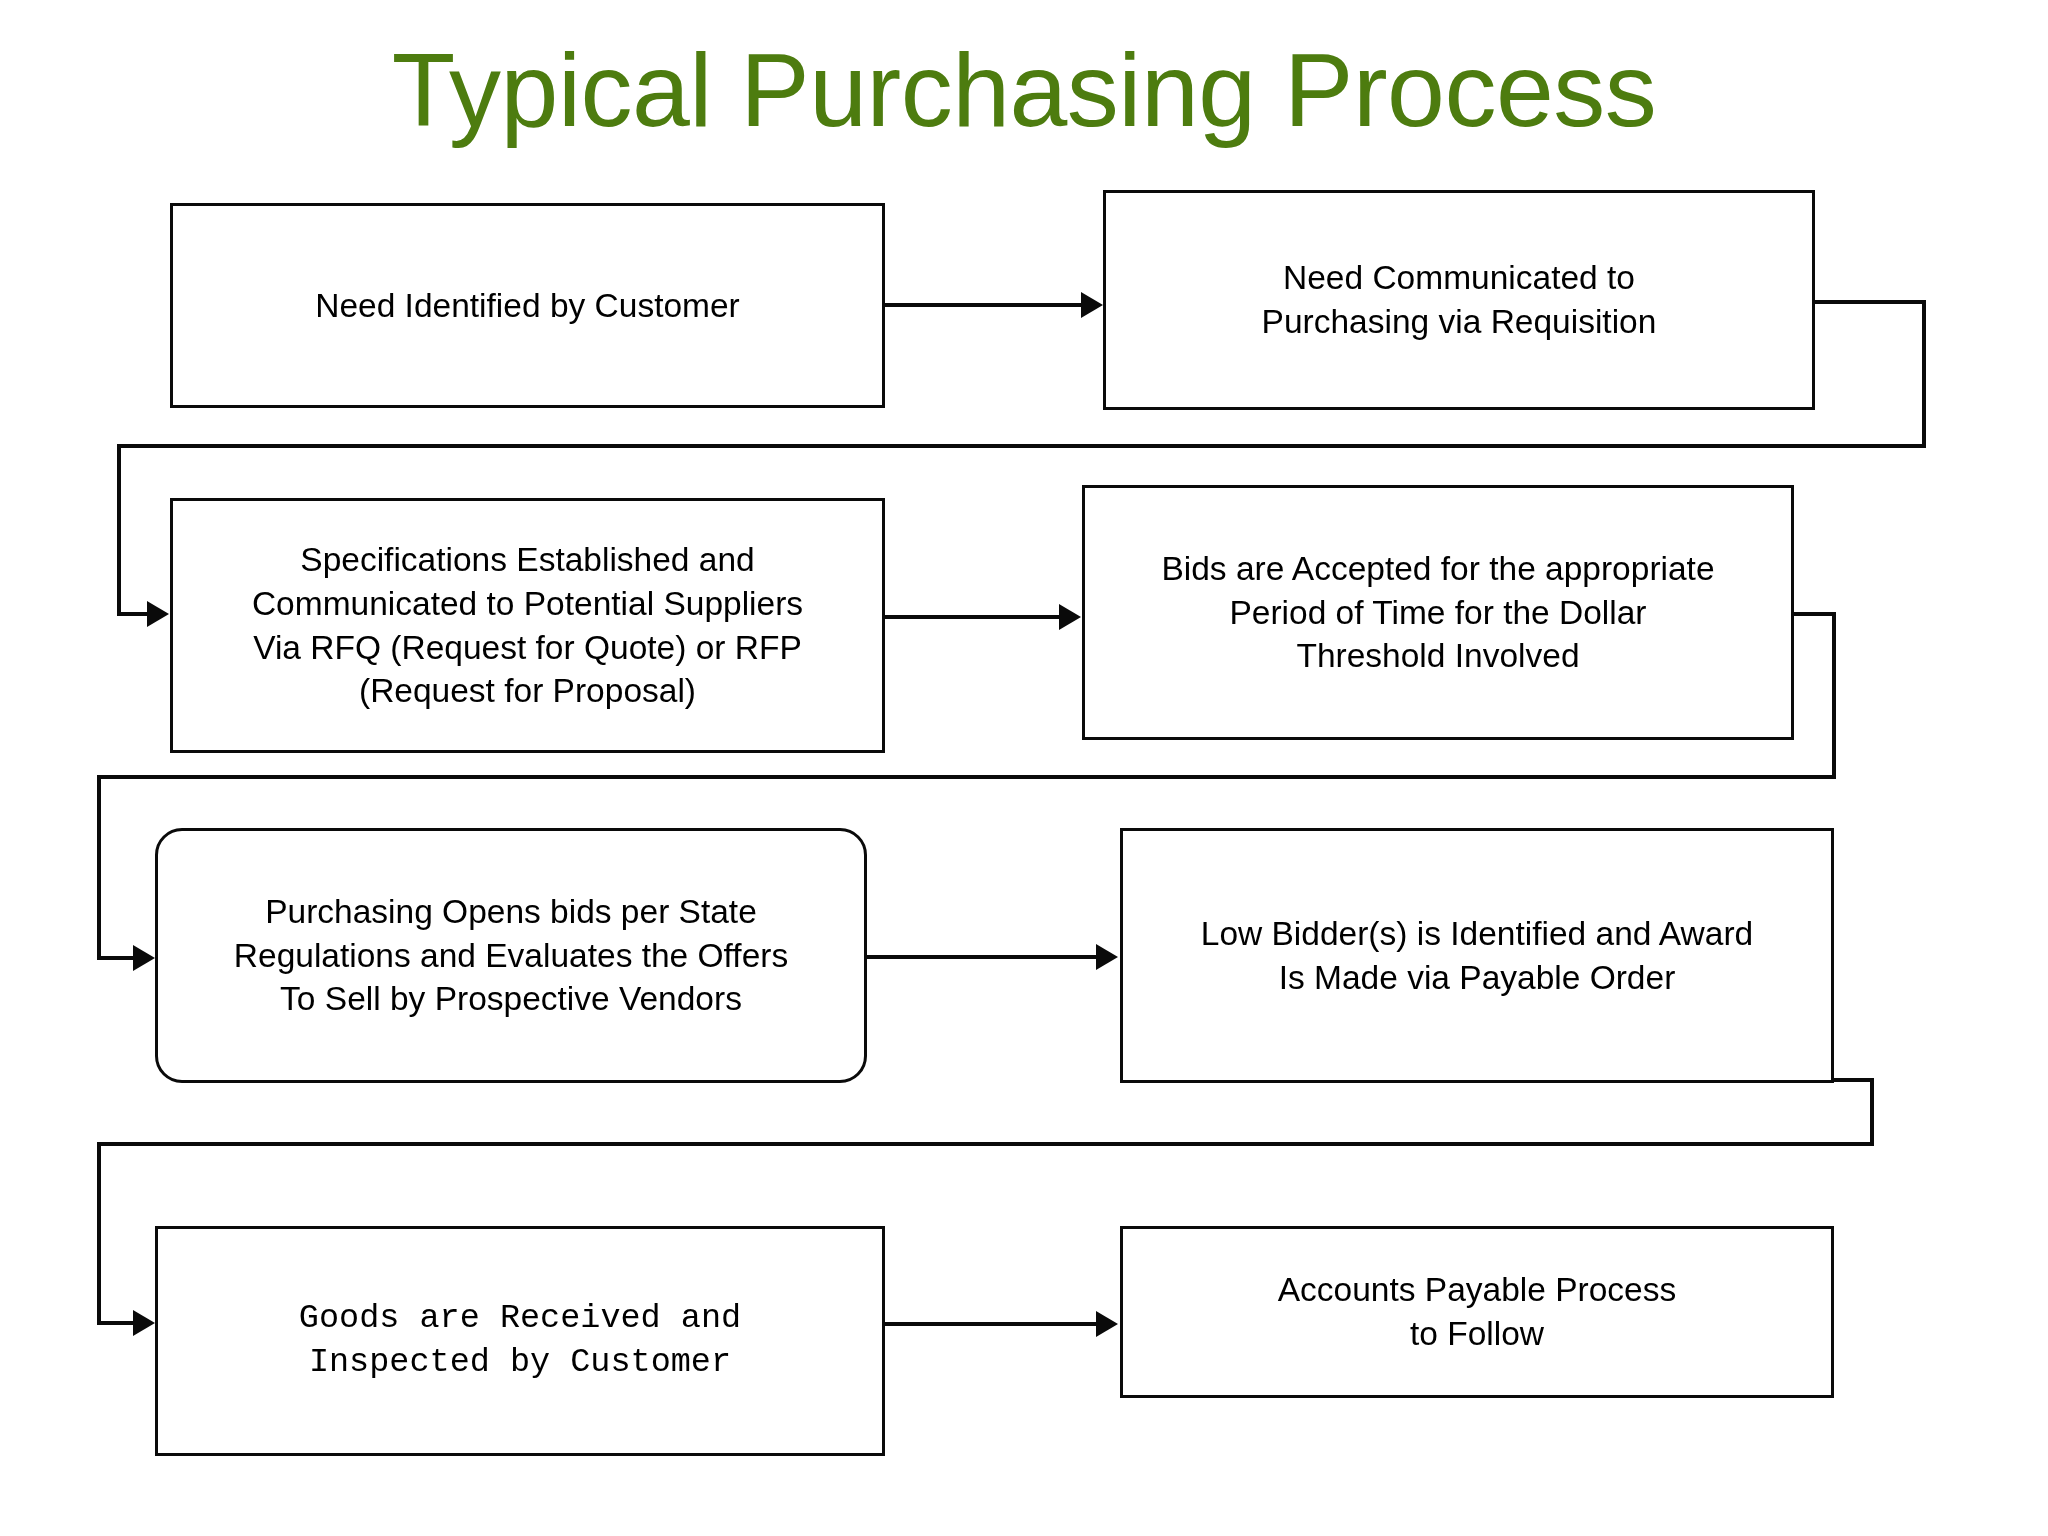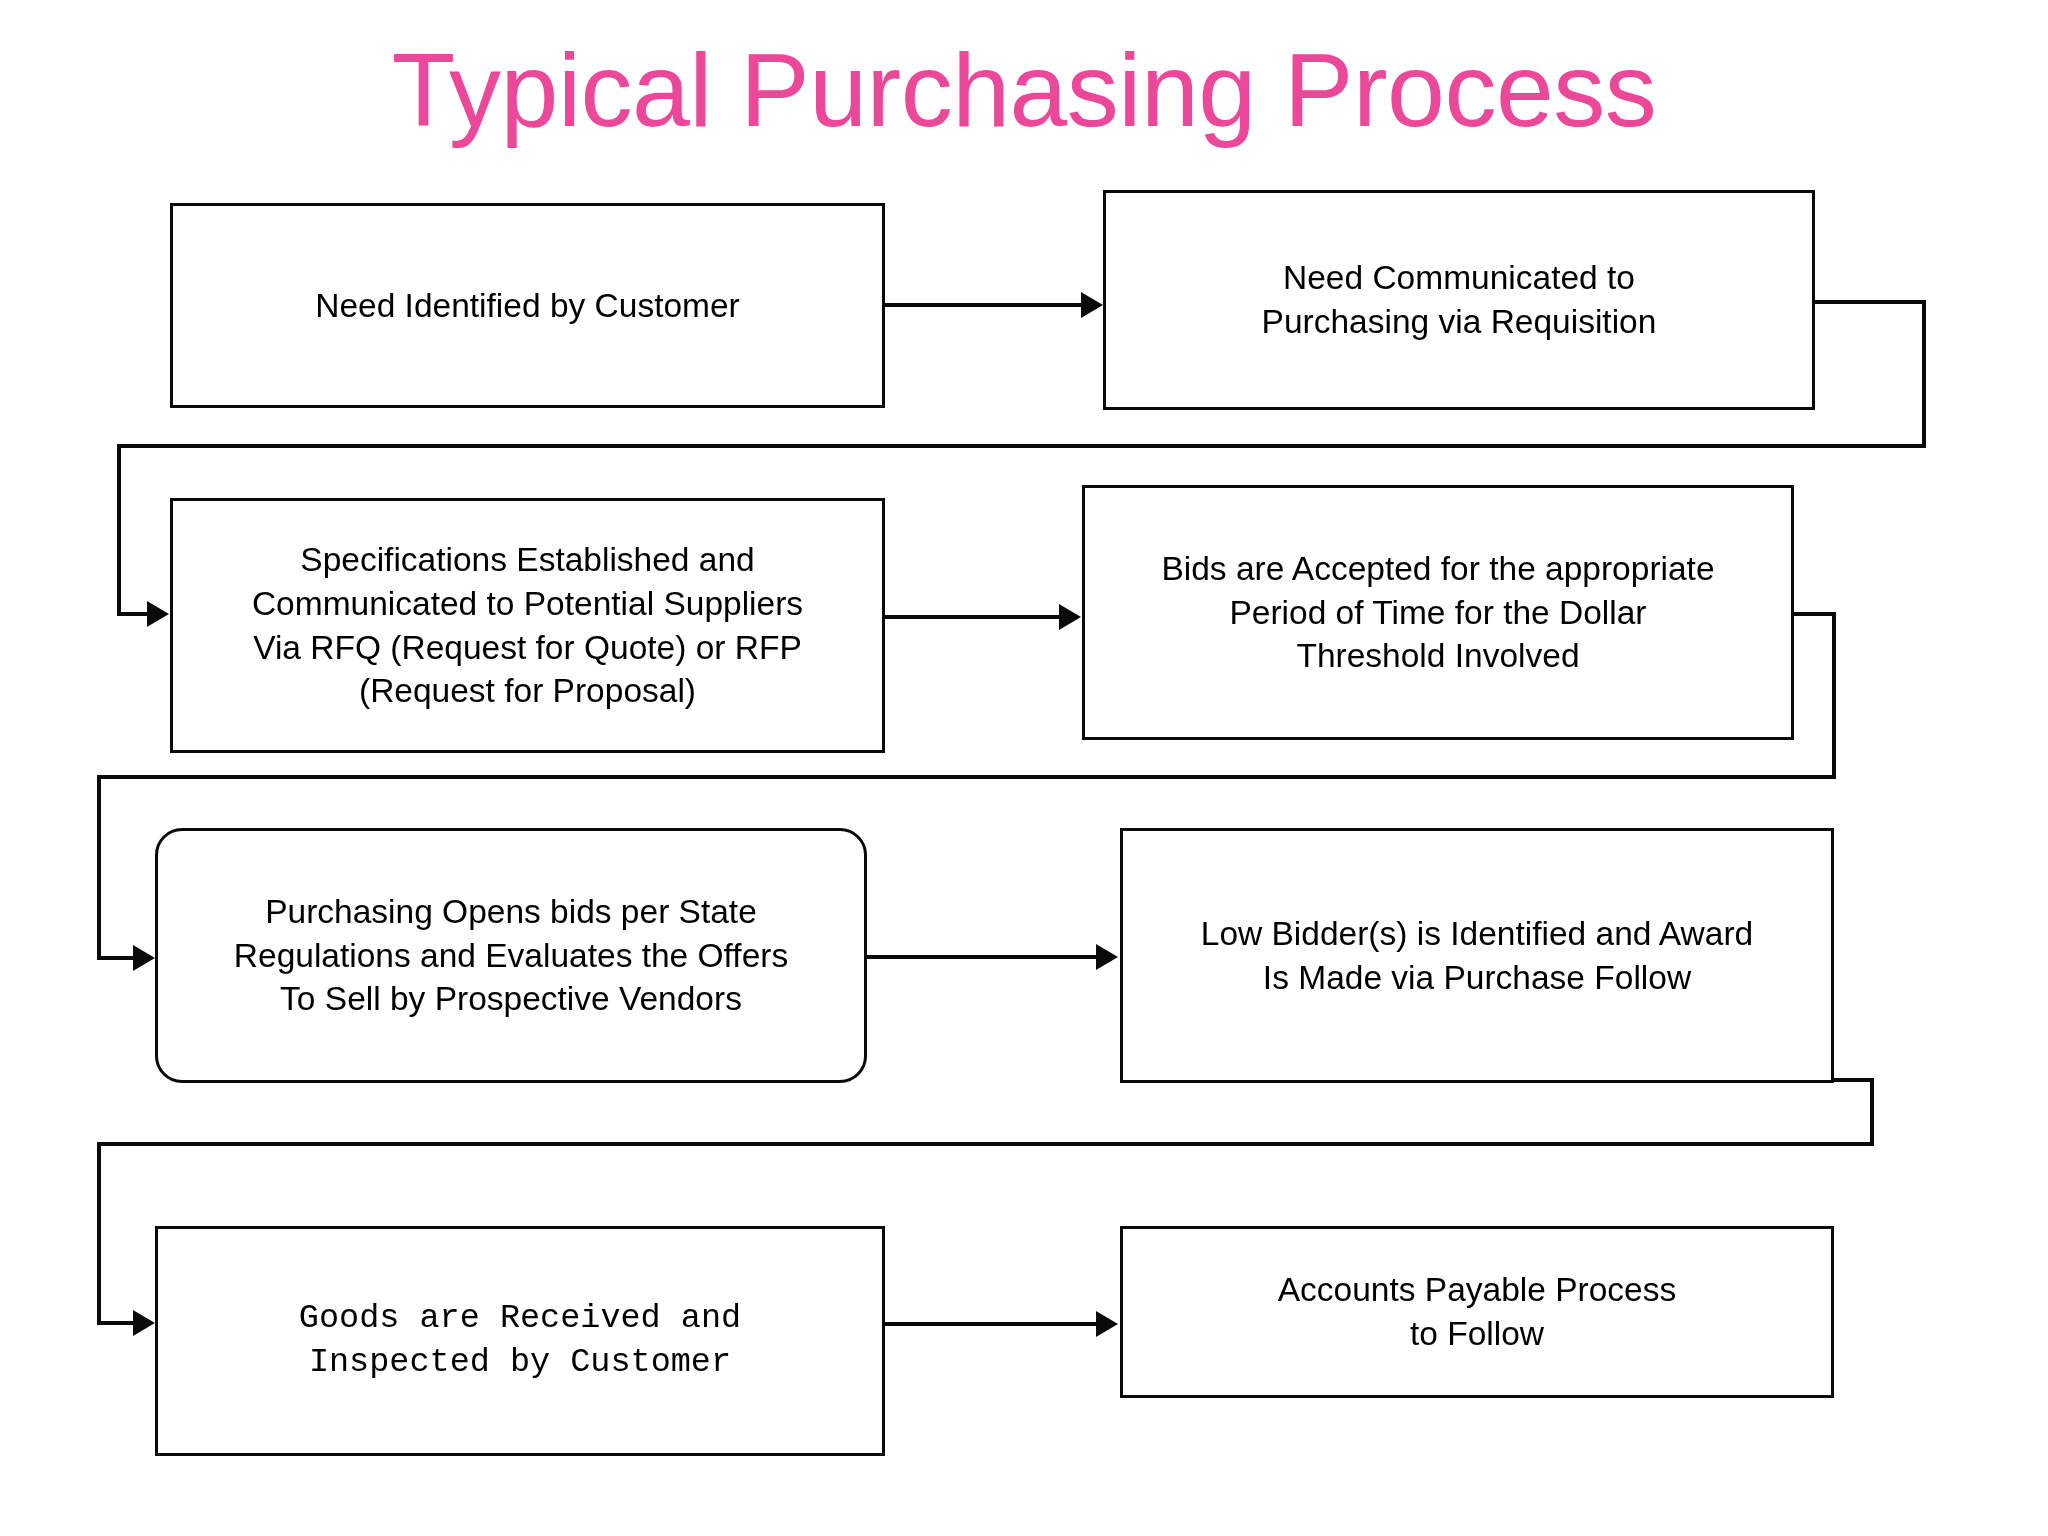--- a/index.html
+++ b/index.html
@@ -22,21 +22,21 @@
   #slide-title {
     position: absolute;
     left: 0;
     top: 34px;
     width: 2048px;
     text-align: center;
     font-size: 104px;
     line-height: 1.08;
     font-weight: normal;
     letter-spacing: -0.5px;
-    color: #ec4899;
+    color: #4d7c0f;
     white-space: nowrap;
   }
   .node {
     position: absolute;
     box-sizing: border-box;
     border: 3px solid #0a0a0a;
     background: #ffffff;
     display: flex;
     align-items: center;
     justify-content: center;
@@ -118,21 +118,21 @@
   <div class="arrowhead" style="left:133px; top:945px;"></div>
 
   <div class="node" style="left:155px; top:828px; width:712px; height:255px;border-radius:27px;">
     <span class="node-label">Purchasing Opens bids per State
 Regulations and Evaluates the Offers
 To Sell by Prospective Vendors</span>
   </div>
 
   <div class="node" style="left:1120px; top:828px; width:714px; height:255px;">
     <span class="node-label">Low Bidder(s) is Identified and Award
-Is Made via Purchase Follow</span>
+Is Made via Payable Order</span>
   </div>
 
   <div class="hline" style="left:867px; top:955px; width:229px;"></div>
   <div class="arrowhead" style="left:1096px; top:944px;"></div>
 
   <div class="hline" style="left:1832px; top:1078px; width:42px;"></div>
   <div class="vline" style="left:1870px; top:1078px; height:68px;"></div>
   <div class="hline" style="left:97px; top:1142px; width:1777px;"></div>
   <div class="vline" style="left:97px; top:1142px; height:183px;"></div>
   <div class="hline" style="left:97px; top:1321px; width:38px;"></div>

